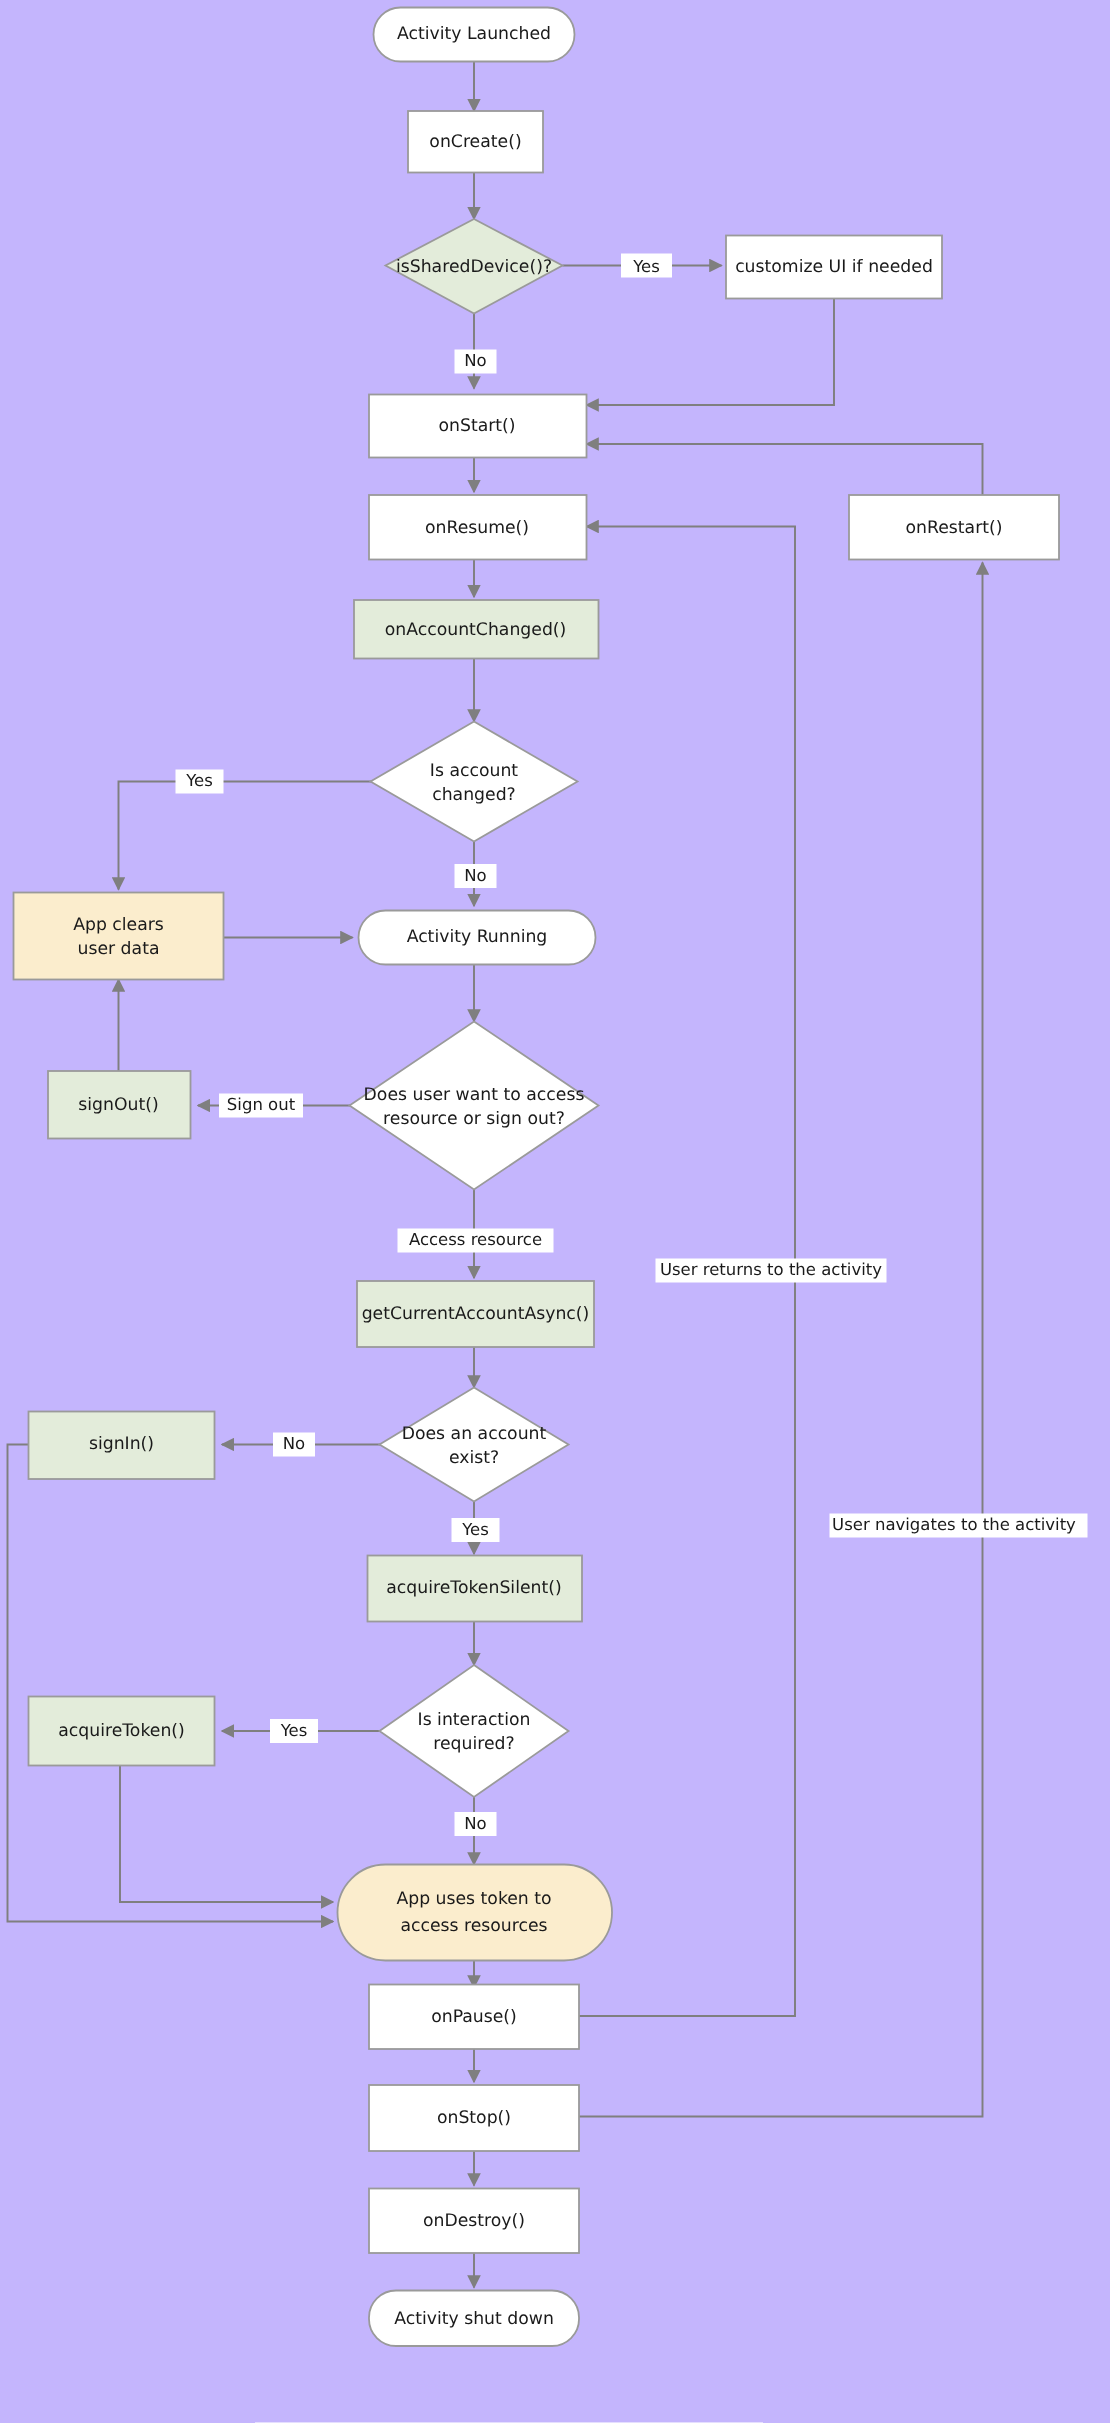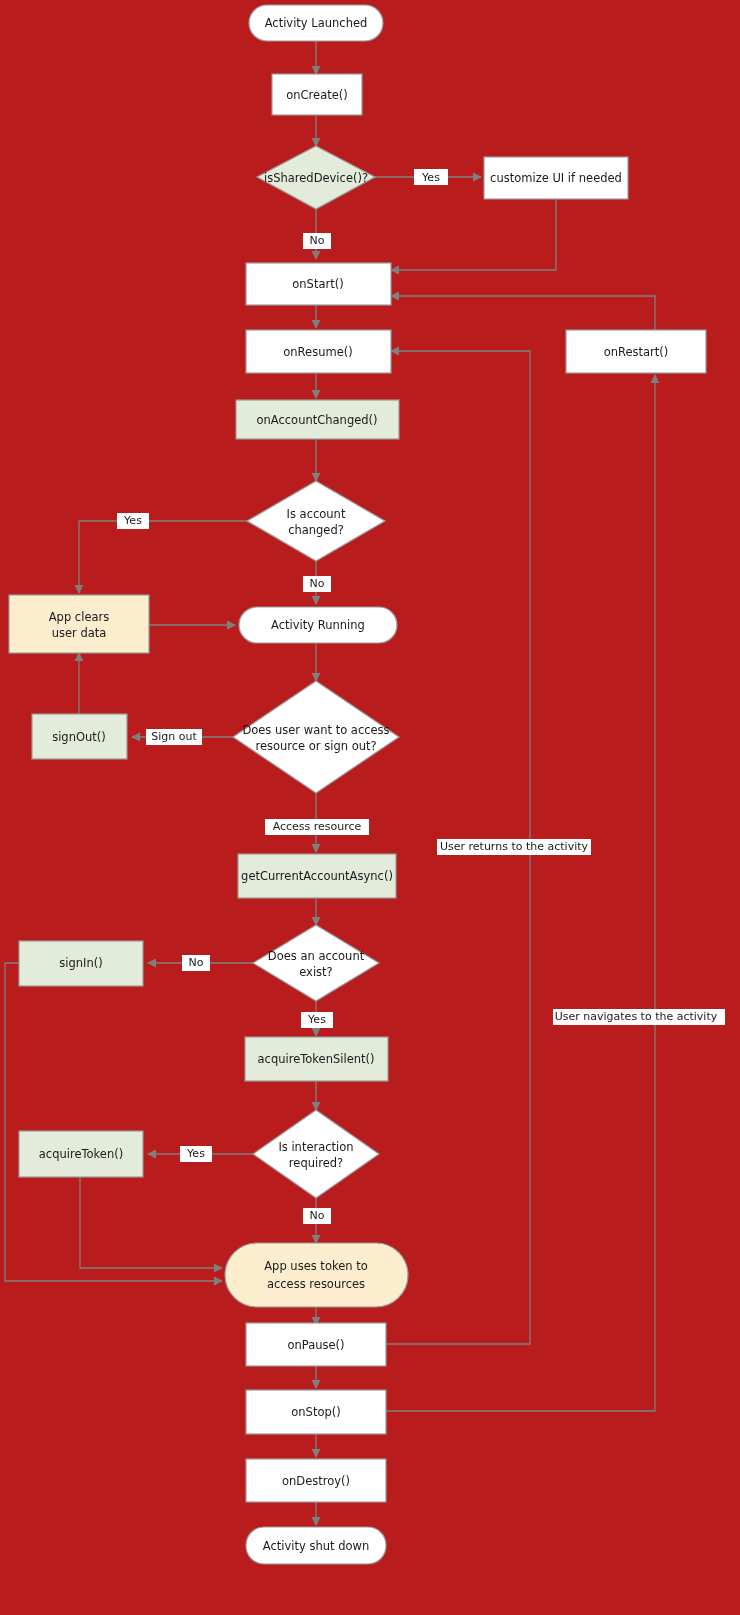--- a/index.html
+++ b/index.html
@@ -4,21 +4,21 @@
 <style>
   html, body {
     margin: 0;
     padding: 0;
     background: #ffffff;
   }
   #diagram-root {
     position: relative;
     width: 740px;
     height: 1615px;
-    background: #b91c1c;
+    background: #c4b5fd;
     font-family: "DejaVu Sans", "Liberation Sans", sans-serif;
   }
   svg.flow {
     display: block;
     width: 740px;
     height: 1615px;
   }
   .node-shape {
     stroke: #9a9a9a;
     stroke-width: 1.2;

